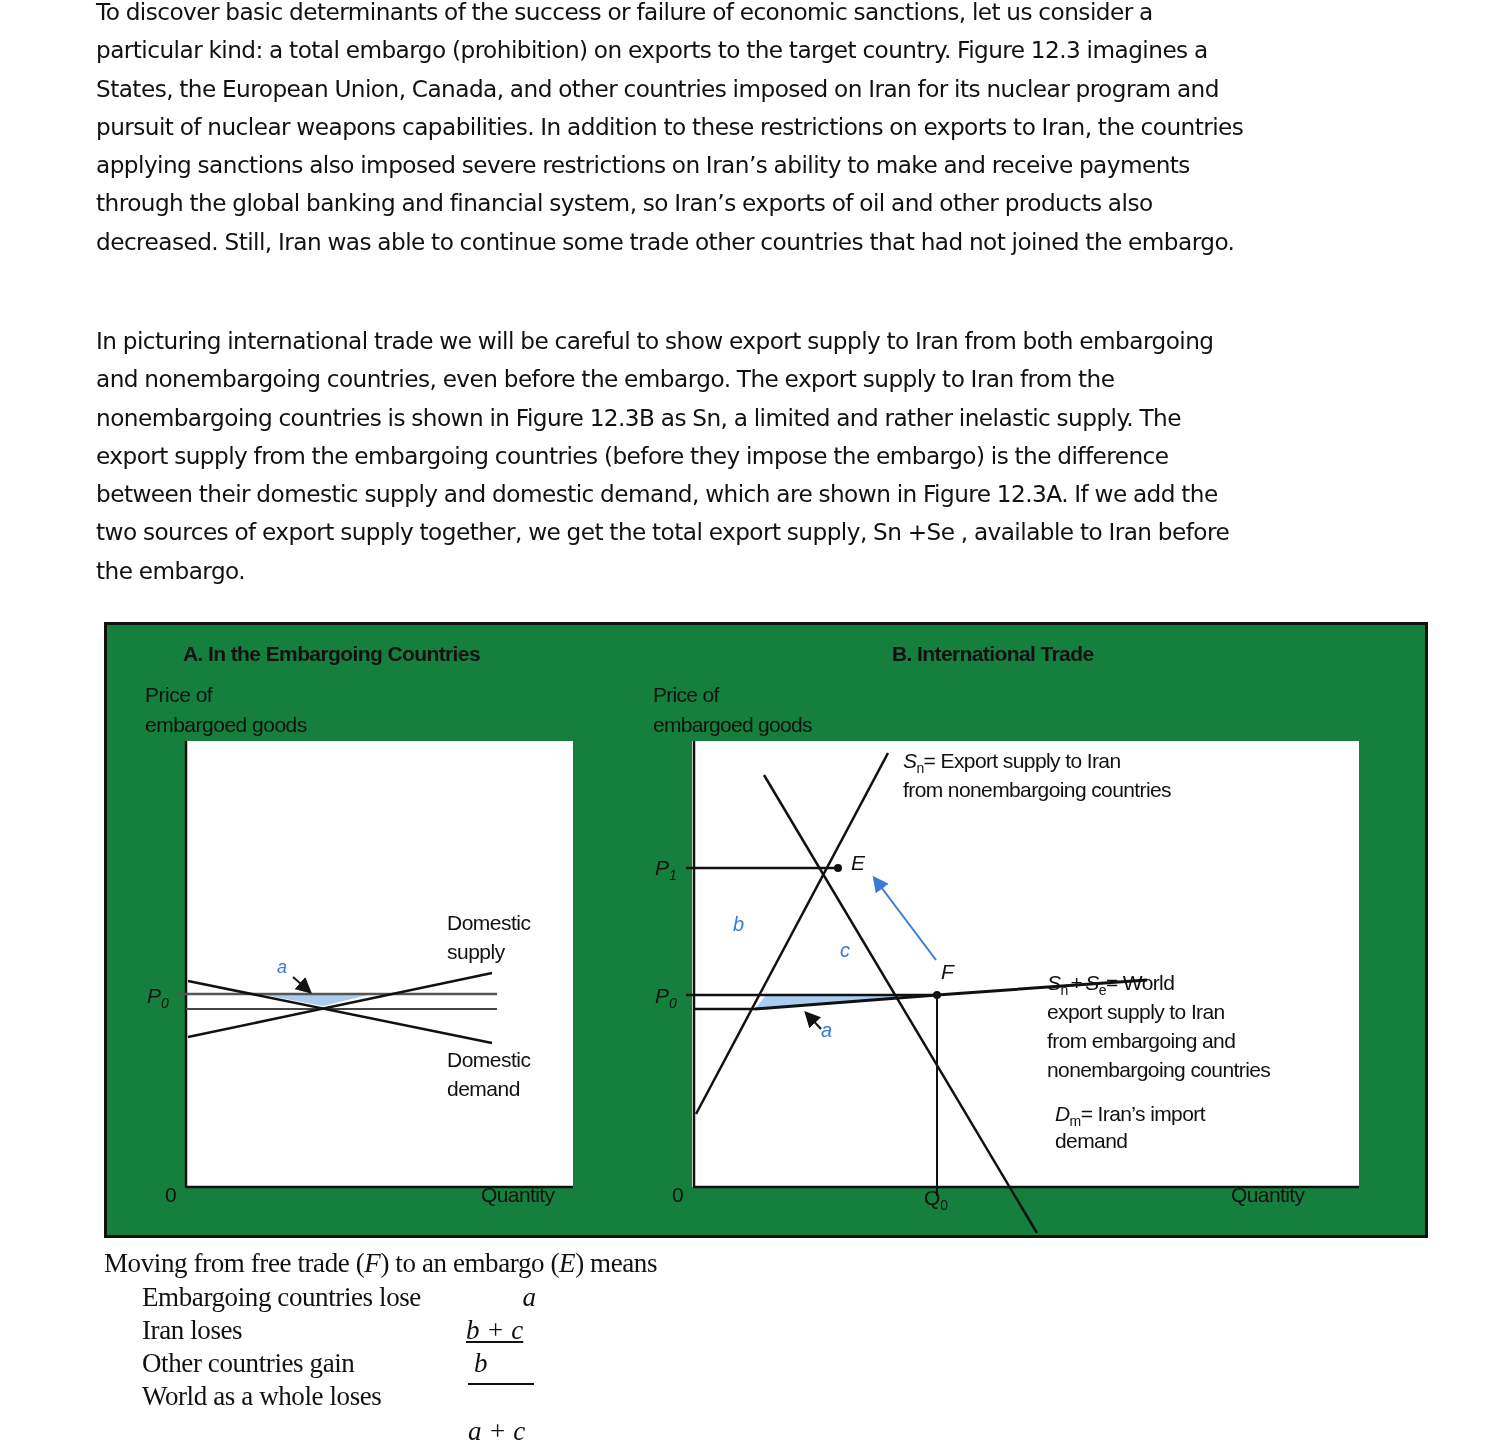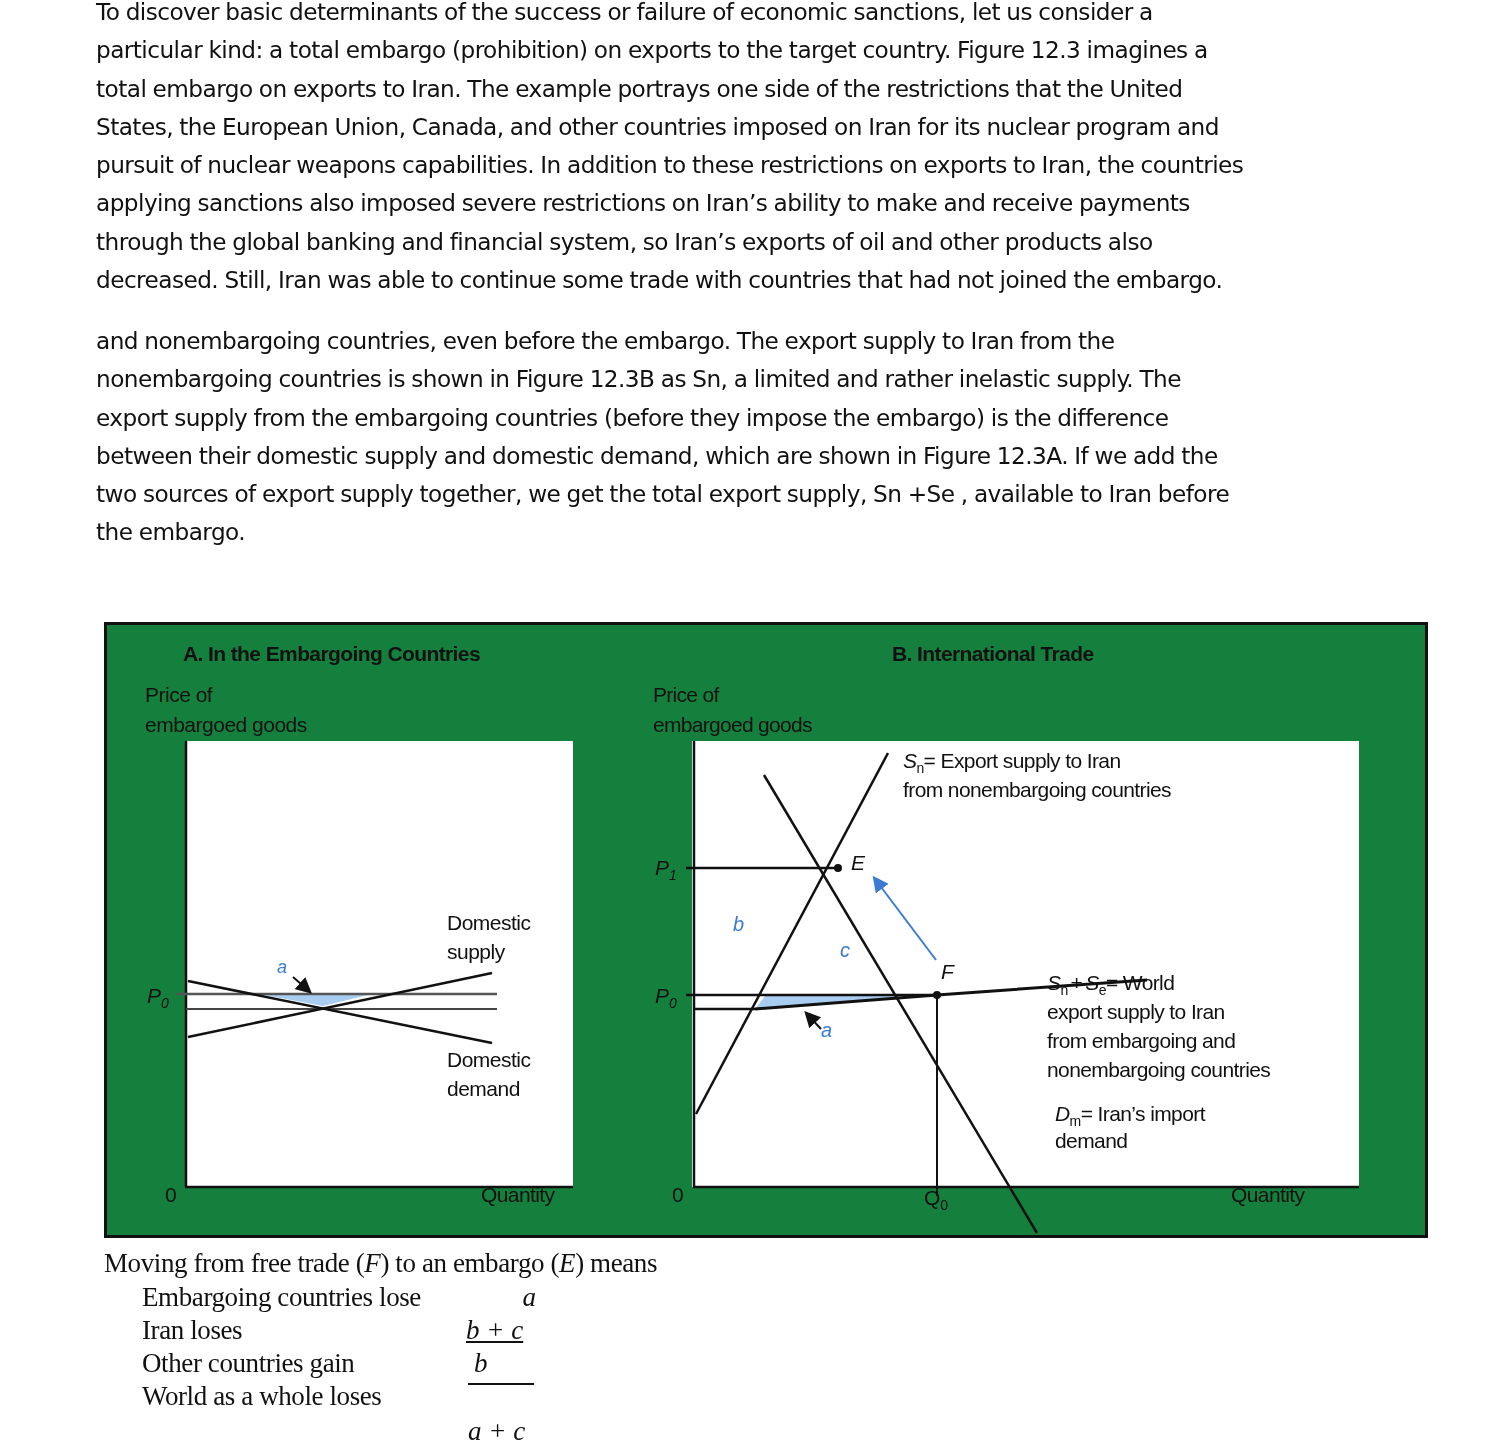--- a/index.html
+++ b/index.html
@@ -15,29 +15,29 @@
   #summary .head { position: absolute; left: 0; top: 0; white-space: nowrap; letter-spacing: -0.4px; }
   #summary .row { position: absolute; left: 38px; white-space: nowrap; letter-spacing: -0.4px; }
   #summary .val { position: absolute; left: 0; width: 90px; font-style: italic; white-space: nowrap; text-align: center; }
 </style>
 </head>
 <body>
 
 <div class="para" id="p1">
   <span class="ln">To discover basic determinants of the success or failure of economic sanctions, let us consider a</span>
   <span class="ln">particular kind: a total embargo (prohibition) on exports to the target country.  Figure 12.3 imagines a</span>
-  <span class="ln">total embargo on exports to Iran. The example portrays one side of the restrictions that the United</span>
   <span class="ln">States, the European Union, Canada, and other countries imposed on Iran for its nuclear program and</span>
   <span class="ln">pursuit of nuclear weapons capabilities. In addition to these restrictions on exports to Iran, the countries</span>
   <span class="ln">applying sanctions also imposed severe restrictions on Iran’s ability to make and receive payments</span>
   <span class="ln">through the global banking and financial system, so Iran’s exports of oil and other products also</span>
-  <span class="ln">decreased. Still, Iran was able to continue some trade with countries that had not joined the embargo.</span>
+  <span class="ln">decreased. Still, Iran was able to continue some trade other countries that had not joined the embargo.</span>
 </div>
 
 <div class="para" id="p2">
+  <span class="ln">In picturing international trade we will be careful to show export supply to Iran from both embargoing</span>
   <span class="ln">and nonembargoing countries, even before the embargo. The export supply to Iran from the</span>
   <span class="ln">nonembargoing countries is shown in Figure 12.3B as Sn, a limited and rather inelastic supply. The</span>
   <span class="ln">export supply from the embargoing countries (before they impose the embargo) is the difference</span>
   <span class="ln">between their domestic supply and domestic demand, which are shown in Figure 12.3A. If we add the</span>
   <span class="ln">two sources of export supply together, we get the total export supply, Sn +Se , available to Iran before</span>
   <span class="ln">the embargo.</span>
 </div>
 
 <div id="figure">
   <svg width="1318" height="610" viewBox="0 0 1318 610" xmlns="http://www.w3.org/2000/svg">

